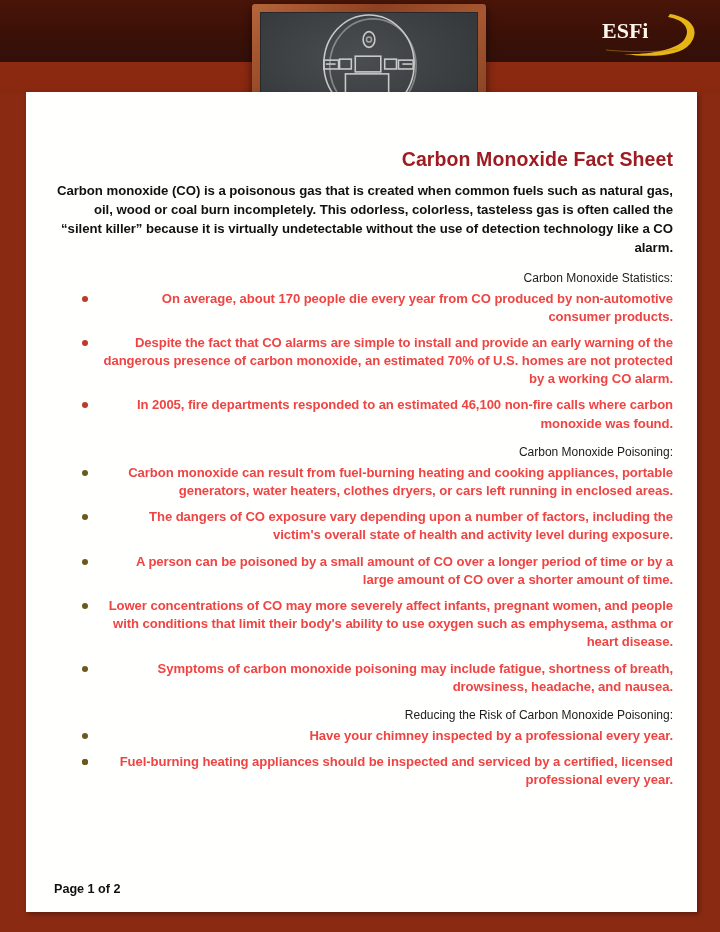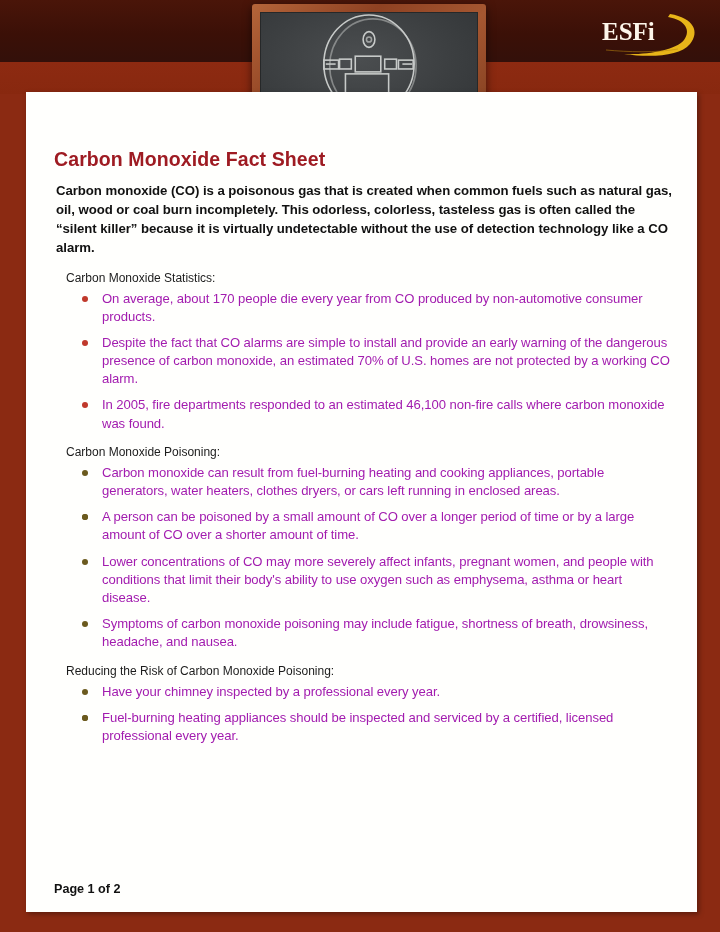--- a/index.html
+++ b/index.html
@@ -41,21 +41,21 @@
     right: 14px;
     top: 8px;
     width: 112px;
     height: 54px;
   }
   .logo-text {
     position: absolute;
     left: 8px;
     top: 10px;
     font-family: "Liberation Serif", serif;
-    font-size: 25px;
+    font-size: 22px;
     font-weight: bold;
     color: #fdf6ea;
     letter-spacing: 0px;
   }
   .logo-swoosh {
     position: absolute;
     left: 0; top: 0;
     width: 112px;
     height: 54px;
   }
@@ -118,20 +118,21 @@
     position: absolute;
     left: 26px;
     top: 92px;
     width: 671px;
     height: 820px;
     background: #fffffd;
     box-shadow: 2px 2px 5px rgba(0,0,0,0.35);
   }
   .sheet-body {
     padding: 56px 24px 0 28px;
+    text-align: right;
   }
   .doc-title {
     color: #9e1b22;
     font-size: 19.5px;
     font-weight: bold;
     margin: 0 0 11px 0;
     letter-spacing: 0.1px;
   }
   .intro {
     color: #111111;
@@ -149,23 +150,23 @@
     margin: 0 0 5px 12px;
     letter-spacing: 0px;
   }
   ul.bullets {
     list-style: none;
     margin: 0 0 12px 0;
     padding: 0 0 0 26px;
   }
   ul.bullets li {
     position: relative;
-    color: #a21caf;
+    color: #ef4444;
     font-size: 13.1px;
-    font-weight: normal;
+    font-weight: bold;
     line-height: 1.39;
     margin: 4px 0 8px 0;
     padding-left: 22px;
     letter-spacing: -0.07px;
   }
   ul.bullets li:last-child { margin-bottom: 0; }
   ul.bullets li .dot {
     position: absolute;
     left: 2px;
     top: 6px;
@@ -253,20 +254,21 @@
 
       <div class="section">
         <h2 class="section-heading">Carbon Monoxide Poisoning:</h2>
         <ul class="bullets olive">
           <li>
             <span class="dot"></span>
             <span>Carbon monoxide can result from fuel-burning heating and cooking appliances, portable generators, water heaters, clothes dryers, or cars left running in enclosed areas.</span>
           </li>
           <li>
             <span class="dot"></span>
+            <span>The dangers of CO exposure vary depending upon a number of factors, including the victim's overall state of health and activity level during exposure.</span>
           </li>
           <li>
             <span class="dot"></span>
             <span>A person can be poisoned by a small amount of CO over a longer period of time or by a large amount of CO over a shorter amount of time.</span>
           </li>
           <li>
             <span class="dot"></span>
             <span>Lower concentrations of CO may more severely affect infants, pregnant women, and people with conditions that limit their body's ability to use oxygen such as emphysema, asthma or heart disease.</span>
           </li>
           <li>

